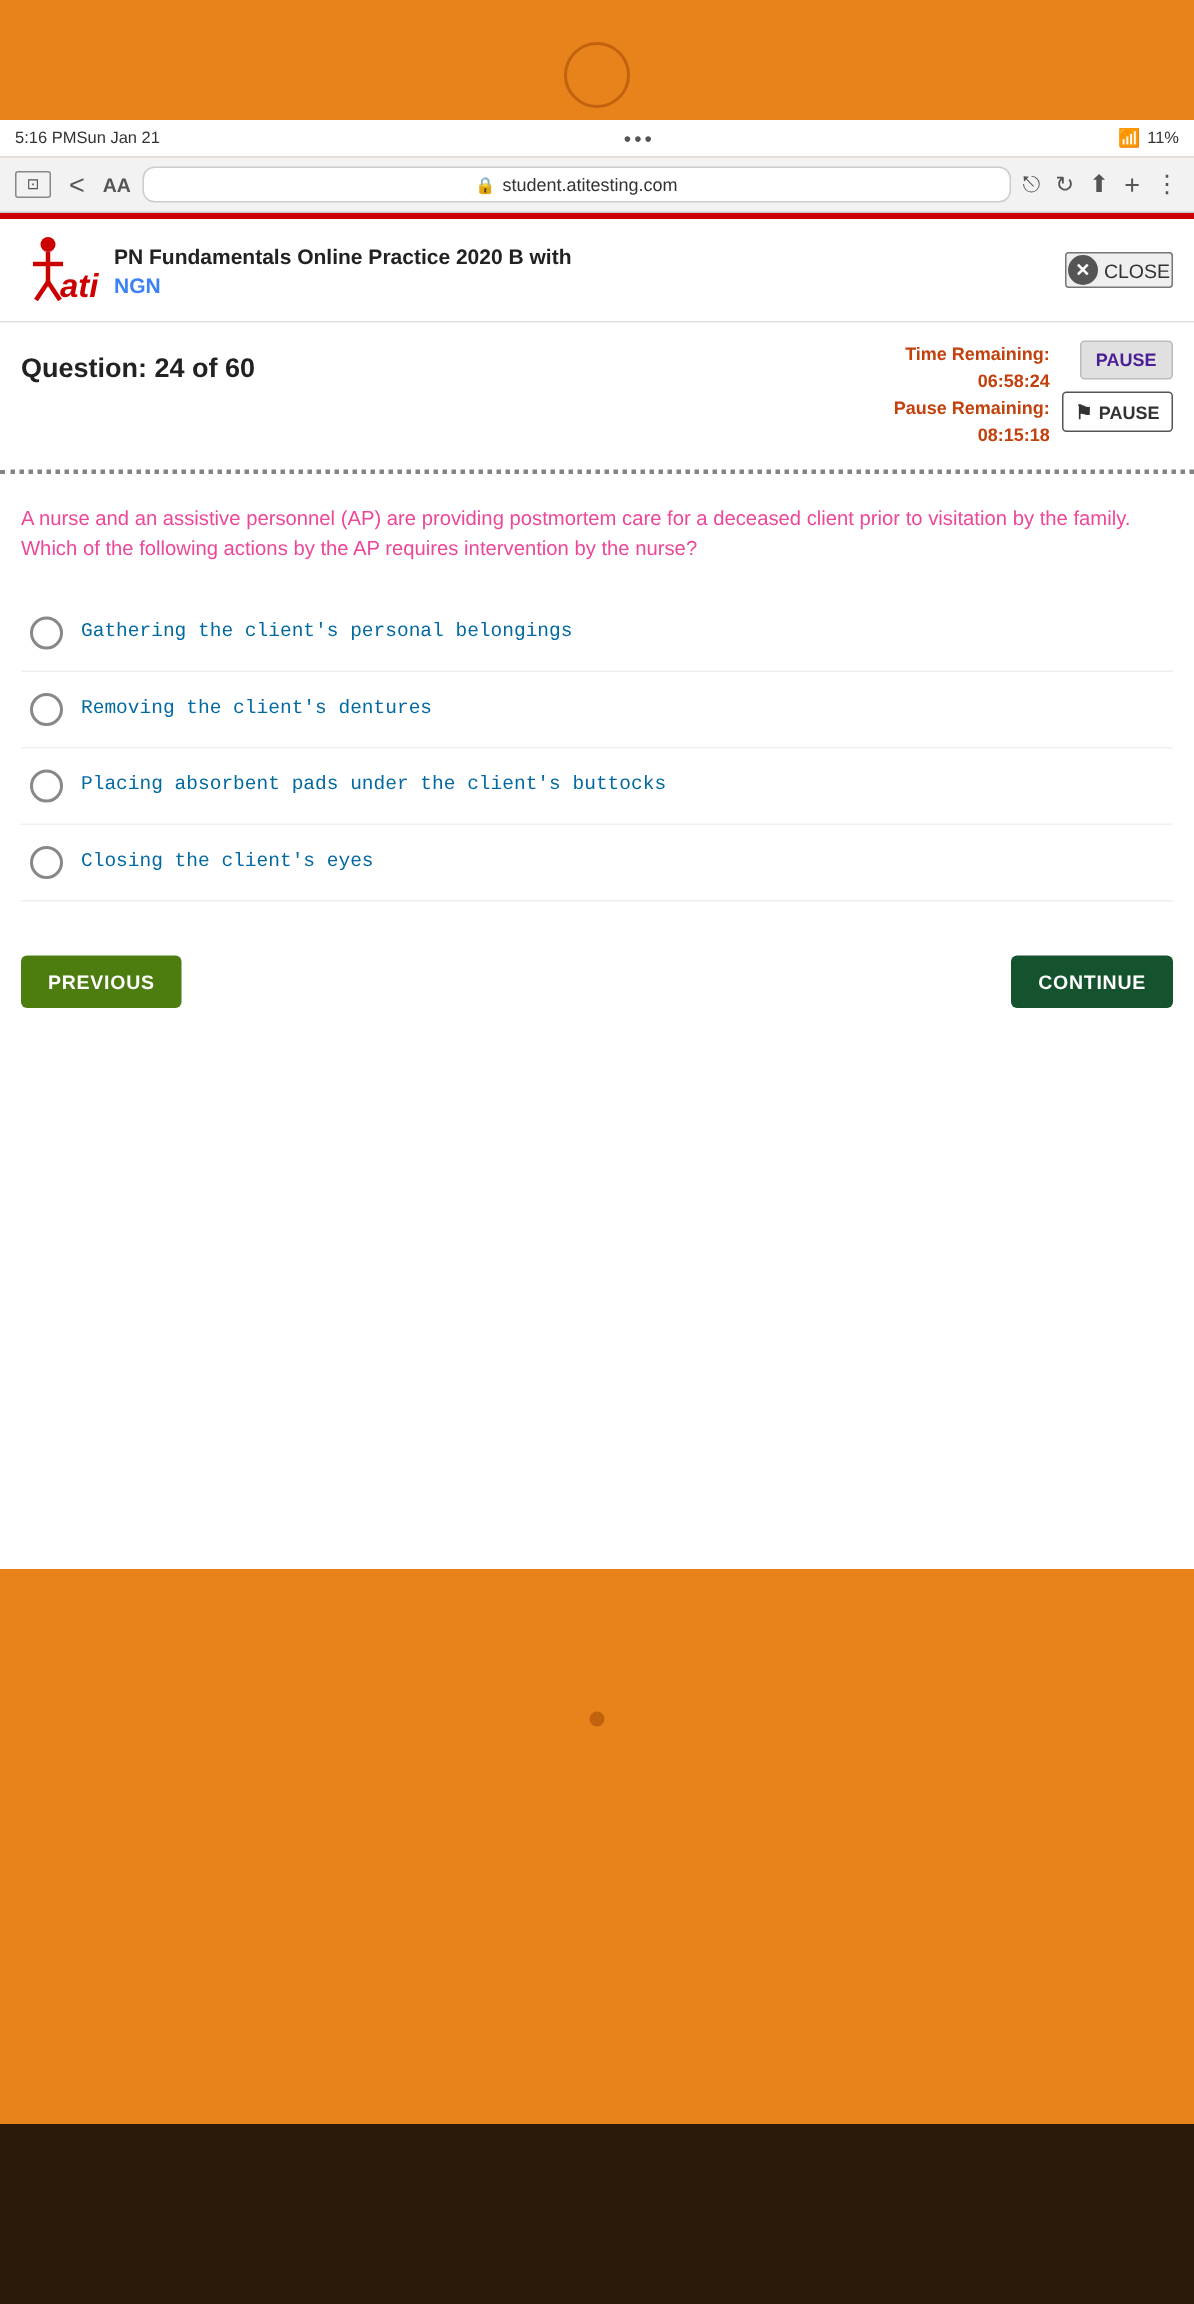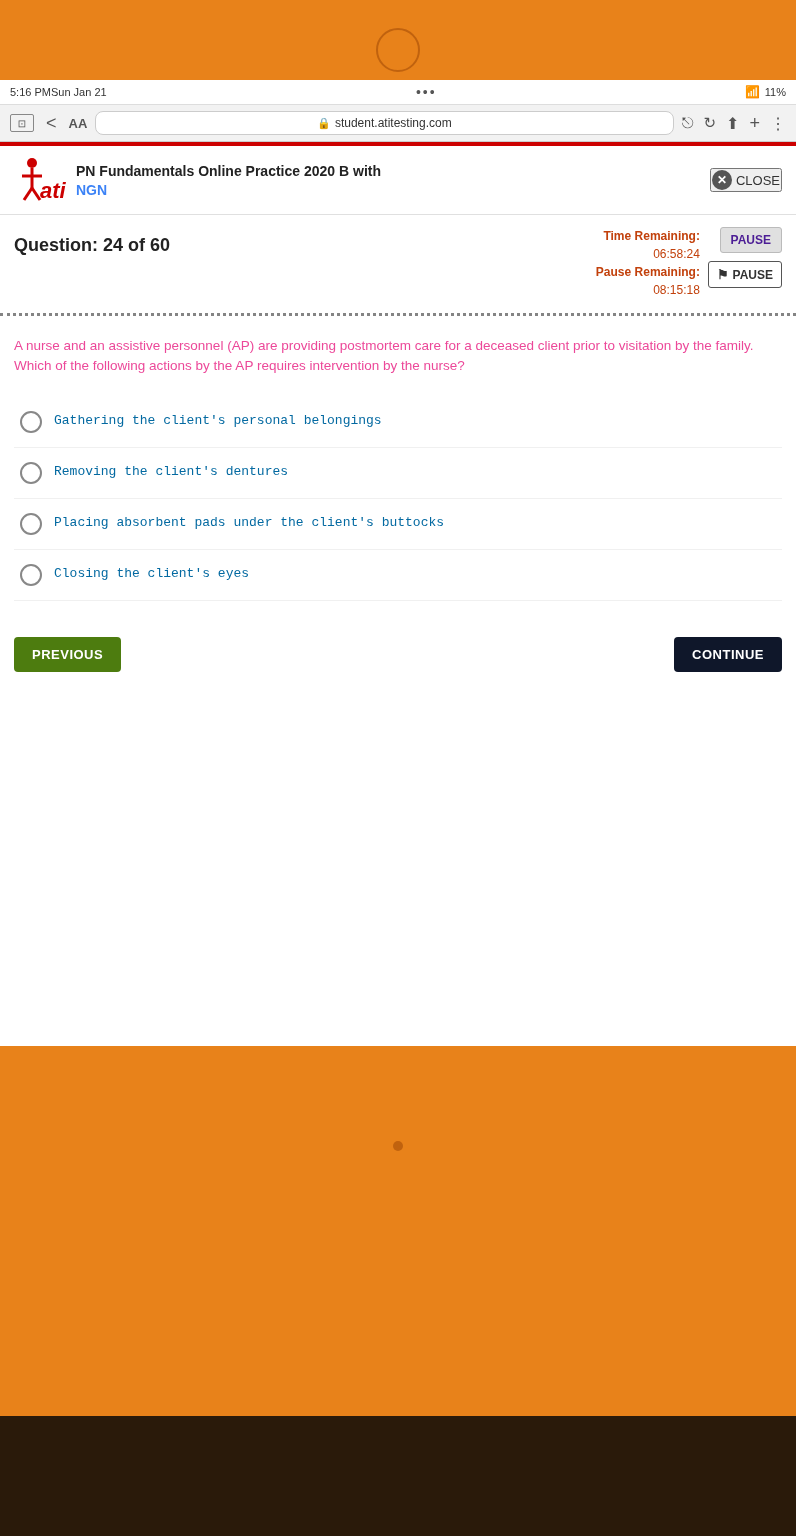--- a/index.html
+++ b/index.html
@@ -195,21 +195,21 @@
       color: #c2410c;
       line-height: 1.5;
       margin-left: 48px;
     }
 
     .timer-label {
       font-weight: 600;
     }
 
     .timer-value {
-      font-weight: 400;
+      font-weight: 700;
     }
 
     .pause-btn {
       background-color: #e0e0e0;
       border: 1px solid #bbb;
       border-radius: 3px;
       padding: 5px 10px;
       font-size: 12px;
       font-weight: 700;
       cursor: pointer;
@@ -291,21 +291,21 @@
       border: none;
       border-radius: 4px;
       padding: 10px 18px;
       font-size: 13px;
       font-weight: 700;
       cursor: pointer;
       letter-spacing: 0.5px;
     }
 
     .continue-btn {
-      background-color: #0f172a;
+      background-color: #14532d;
       color: white;
       border: none;
       border-radius: 4px;
       padding: 10px 18px;
       font-size: 13px;
       font-weight: 700;
       cursor: pointer;
       letter-spacing: 0.5px;
     }
 

